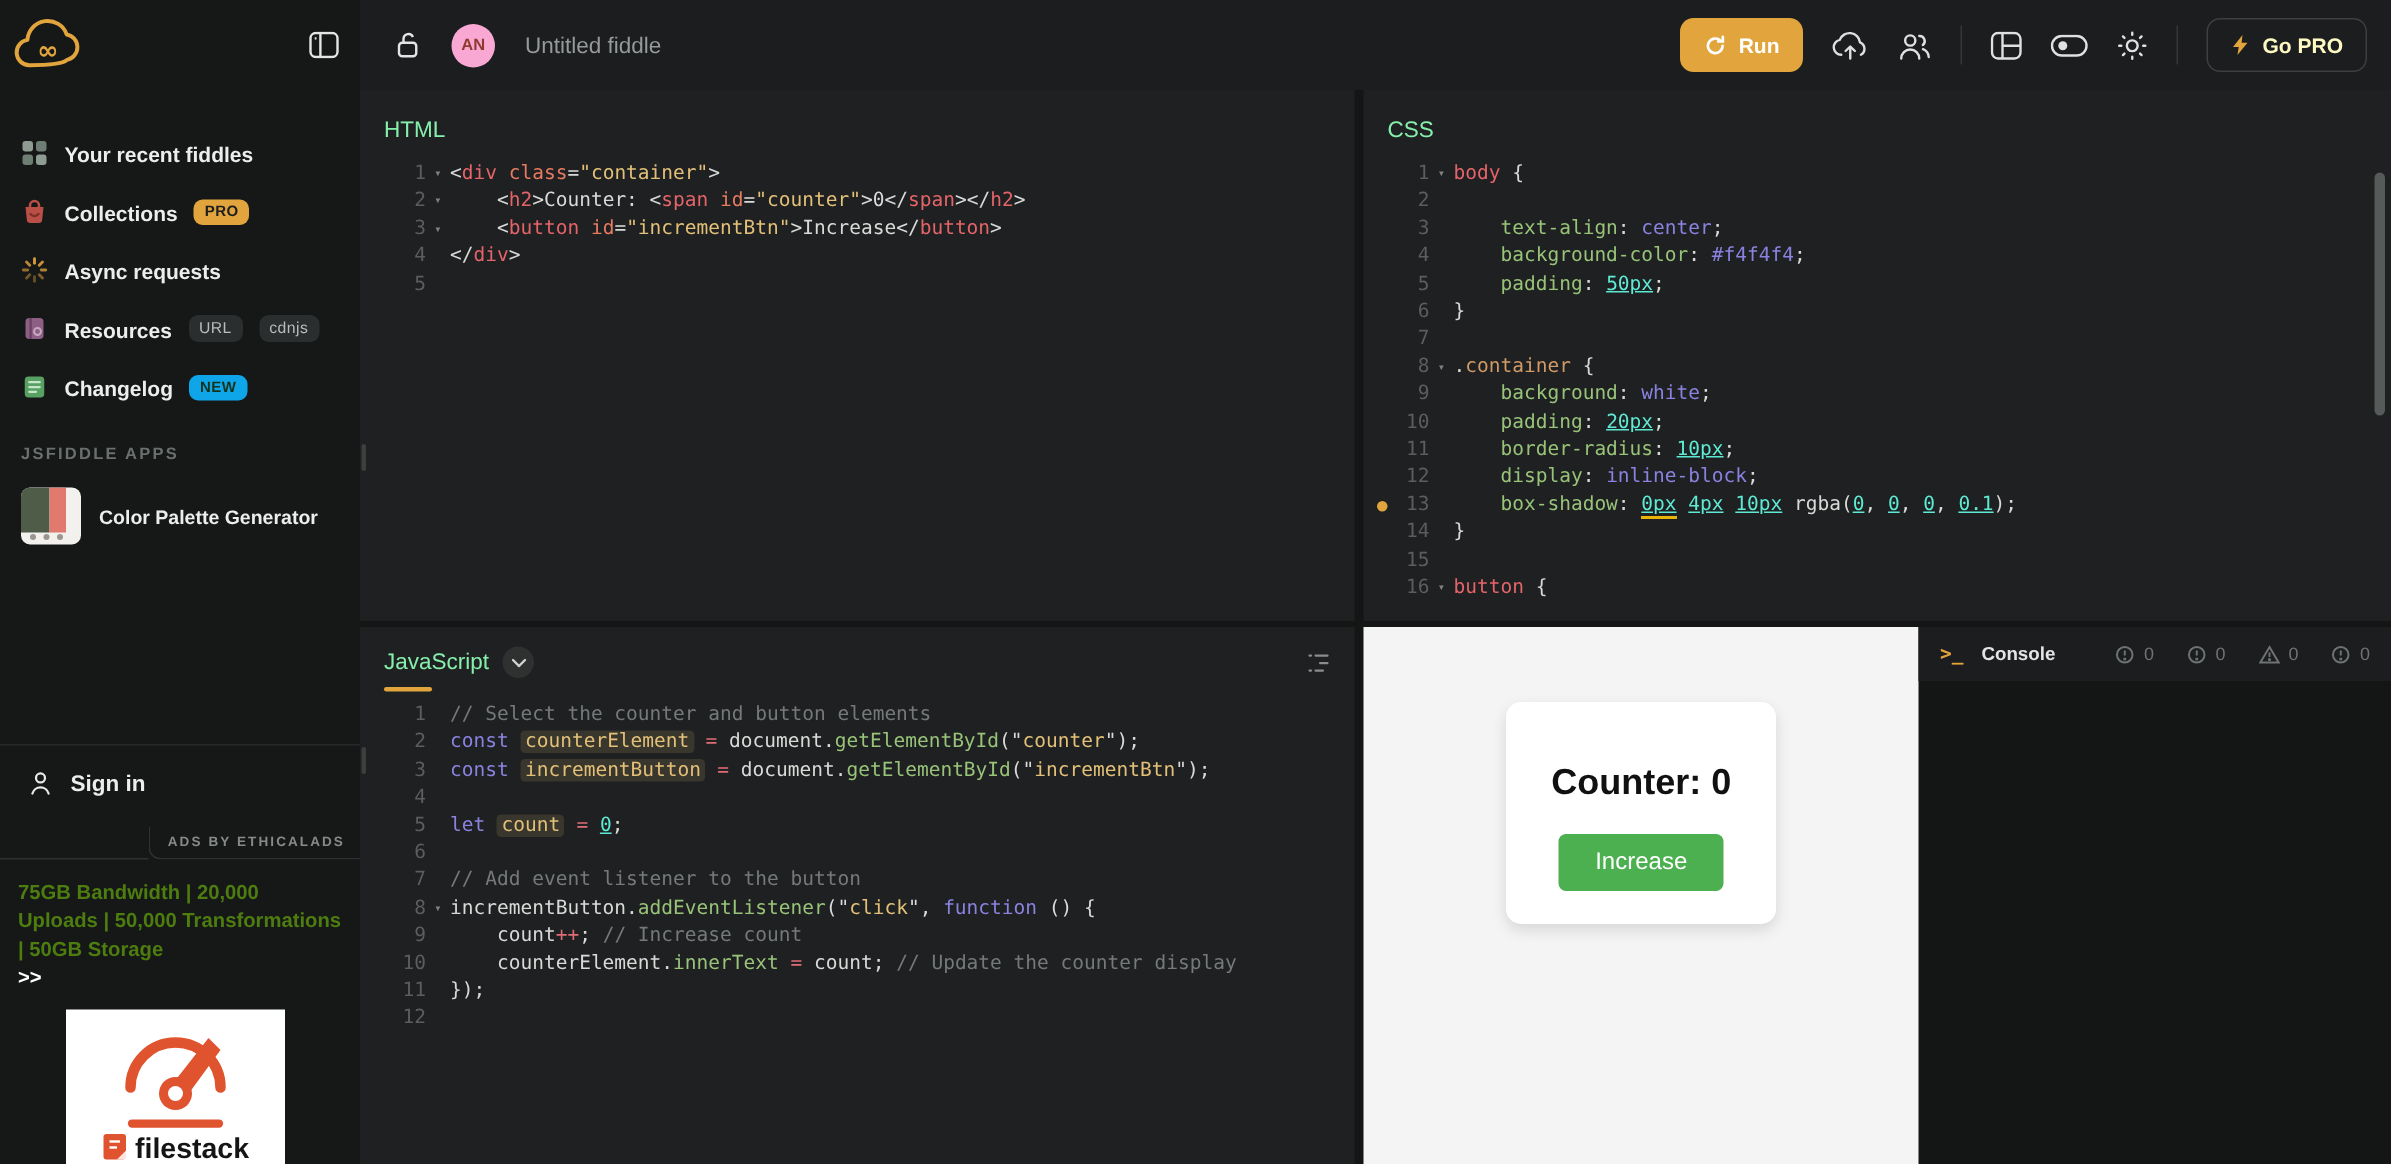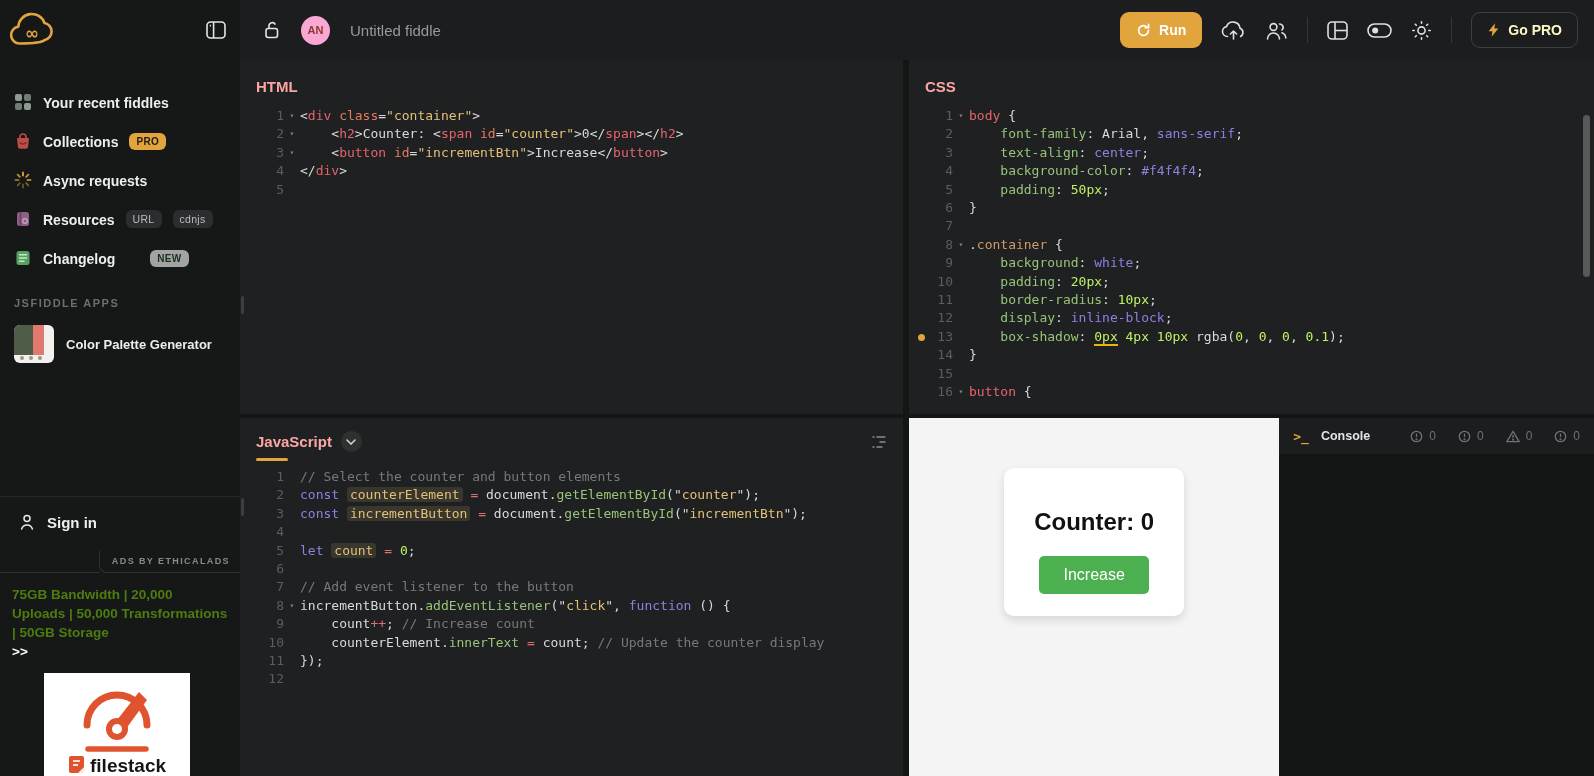--- a/index.html
+++ b/index.html
@@ -27,21 +27,21 @@
                font-family:"Liberation Sans", sans-serif; cursor:pointer; }
 
   
   .sidebar { position:absolute; left:0; top:60px; width:240px; bottom:0; background:#161818;
              display:flex; flex-direction:column; }
   .nav { padding-top:12px; }
   .nav-item { height:39px; display:flex; align-items:flex-end; gap:11px; padding:0 14px; cursor:pointer; }
   .nav-item .lbl { font-size:14px; font-weight:bold; color:#eceeed; }
   .badge { font-size:10px; font-weight:bold; border-radius:6px; padding:3px 7px; letter-spacing:.3px; }
   .badge.amber { background:#e2a43c; color:#1b1d1e; }
-  .badge.green { background:#a3a3a3; color:#15331a;margin-left:24px; }
+  .badge.green { background:#0ea5e9; color:#15331a; }
   .badge.gray  { background:#2b2e2e; color:#b9bcbb; font-weight:normal; font-size:10.5px; }
   .apps-header { margin:30px 14px 10px; font-size:11px; font-weight:bold; letter-spacing:1.5px; color:#6b6f6e; }
   .app-item { display:flex; align-items:center; gap:12px; padding:6px 14px; cursor:pointer; }
   .app-thumb { width:40px; height:38px; border-radius:6px; background:#f3f1ee; position:relative; overflow:hidden; }
   .app-thumb .c1 { position:absolute; left:0; top:0; width:48%; height:78%; background:#4e5c48; }
   .app-thumb .c2 { position:absolute; left:48%; top:0; width:26%; height:78%; background:#e2796f; }
   .app-thumb .dots { position:absolute; left:6px; bottom:3px; display:flex; gap:5px; }
   .app-thumb .dots i { width:4px; height:4px; border-radius:50%; background:#9a968f; }
   .app-item .lbl { font-size:13px; font-weight:bold; color:#eceeed; }
   .side-spacer { flex:1; }
@@ -56,21 +56,21 @@
   .ad-copy { padding:12px 12px 0 12px; font-size:13.5px; font-weight:bold; color:#4d7c0f; line-height:19px; }
   .ad-more { padding:2px 12px 0 12px; font-size:13.5px; font-weight:bold; color:#fff; }
   .ad-img { width:146px; height:103px; background:#fff; margin:14px auto 0 44px; }
 
   
   .panel { position:absolute; background:#1e2021; overflow:hidden; }
   .panel-html { left:240px; top:60px; width:663px; height:354px; }
   .panel-css  { left:909px; top:60px; right:0; height:354px; }
   .panel-js   { left:240px; top:418px; width:663px; bottom:0; }
   .panel-head { display:flex; align-items:center; gap:9px; padding:18px 16px 0 16px; }
-  .panel-title { font-size:15px; font-weight:bold; color:#fca5a5; }
+  .panel-title { font-size:15px; font-weight:normal; color:#86efac; }
   .panel-js .panel-head { padding-top:13px; }
   .lang-underline { margin:6px 0 0 16px; width:32px; height:3px; border-radius:2px; background:#e2a43c; }
   .chev-circle { width:21px; height:21px; border-radius:50%; background:#2e3130; display:flex; align-items:center; justify-content:center; cursor:pointer; }
   .head-spacer { flex:1; }
   .tidy-btn { color:#8a8d8c; cursor:pointer; display:flex; }
   .code { margin-top:12px; font-family:"DejaVu Sans Mono", monospace; font-size:13px; line-height:18.4px; }
   .panel-js .code { margin-top:7px; }
   .code-line { display:flex; white-space:pre; }
   .cm-marker { width:24px; display:flex; align-items:center; justify-content:center; flex:none; }
   .cm-marker.dot::after { content:""; width:7px; height:7px; border-radius:50%; background:#e2a43c; }
@@ -78,21 +78,21 @@
   .cm-fold { width:16px; text-align:center; color:#7f8281; font-size:8px; flex:none; }
   .cm-text { color:#d8dad8; }
   .t-p   { color:#d8dad8; }
   .t-tag { color:#e5646a; }
   .t-attr{ color:#e87a60; }
   .t-str { color:#e3c078; }
   .t-sel { color:#e5646a; }
   .t-cls { color:#d19a66; }
   .t-prop{ color:#98c379; }
   .t-kw  { color:#8b82e0; }
-  .t-num { color:#bef264; }
+  .t-num { color:#5eead4;text-decoration:underline; }
   .t-op  { color:#e06c75; }
   .t-cmt { color:#757a78; }
   .t-fn  { color:#98c379; }
   .t-def { color:#e3c078; background:rgba(227,192,120,.14); border-radius:3px; padding:0 3px; }
   .t-u   { border-bottom:2px solid #eab308; }
   .css-scrollbar { position:absolute; right:4px; top:55px; width:7px; height:162px; border-radius:4px; background:#565a59; }
   .drag-handle { position:absolute; width:3px; height:18px; border-radius:2px; background:#3c3f3f; }
 
   
   .result-col { position:absolute; left:909px; top:418px; right:0; bottom:0; display:flex; flex-direction:row; }
@@ -325,21 +325,21 @@
         <div class="code-line"><span class="cm-marker"></span><span class="cm-ln">5</span><span class="cm-fold"></span><span class="cm-text"></span></div>
       </div>
   </div>
 
   <div class="panel panel-css">
     <div class="panel-head">
       <span class="panel-title">CSS</span>
     </div>
     <div class="code">
         <div class="code-line"><span class="cm-marker"></span><span class="cm-ln">1</span><span class="cm-fold">▾</span><span class="cm-text"><span class="t-sel">body</span><span class="t-p"> {</span></span></div>
-        <div class="code-line"><span class="cm-marker"></span><span class="cm-ln">2</span><span class="cm-fold"></span><span class="cm-text"><span class="t-prop">    font-family</span><span class="t-p">: </span><span class="t-p">Arial</span><span class="t-p">, </span><span class="t-kw">sans-serif</span><span class="t-p">;</span></span></div>
+        <div class="code-line"><span class="cm-marker"></span><span class="cm-ln">2</span><span class="cm-fold"></span></div>
         <div class="code-line"><span class="cm-marker"></span><span class="cm-ln">3</span><span class="cm-fold"></span><span class="cm-text"><span class="t-prop">    text-align</span><span class="t-p">: </span><span class="t-kw">center</span><span class="t-p">;</span></span></div>
         <div class="code-line"><span class="cm-marker"></span><span class="cm-ln">4</span><span class="cm-fold"></span><span class="cm-text"><span class="t-prop">    background-color</span><span class="t-p">: </span><span class="t-kw">#f4f4f4</span><span class="t-p">;</span></span></div>
         <div class="code-line"><span class="cm-marker"></span><span class="cm-ln">5</span><span class="cm-fold"></span><span class="cm-text"><span class="t-prop">    padding</span><span class="t-p">: </span><span class="t-num">50px</span><span class="t-p">;</span></span></div>
         <div class="code-line"><span class="cm-marker"></span><span class="cm-ln">6</span><span class="cm-fold"></span><span class="cm-text"><span class="t-p">}</span></span></div>
         <div class="code-line"><span class="cm-marker"></span><span class="cm-ln">7</span><span class="cm-fold"></span><span class="cm-text"></span></div>
         <div class="code-line"><span class="cm-marker"></span><span class="cm-ln">8</span><span class="cm-fold">▾</span><span class="cm-text"><span class="t-p">.</span><span class="t-cls">container</span><span class="t-p"> {</span></span></div>
         <div class="code-line"><span class="cm-marker"></span><span class="cm-ln">9</span><span class="cm-fold"></span><span class="cm-text"><span class="t-prop">    background</span><span class="t-p">: </span><span class="t-kw">white</span><span class="t-p">;</span></span></div>
         <div class="code-line"><span class="cm-marker"></span><span class="cm-ln">10</span><span class="cm-fold"></span><span class="cm-text"><span class="t-prop">    padding</span><span class="t-p">: </span><span class="t-num">20px</span><span class="t-p">;</span></span></div>
         <div class="code-line"><span class="cm-marker"></span><span class="cm-ln">11</span><span class="cm-fold"></span><span class="cm-text"><span class="t-prop">    border-radius</span><span class="t-p">: </span><span class="t-num">10px</span><span class="t-p">;</span></span></div>
         <div class="code-line"><span class="cm-marker"></span><span class="cm-ln">12</span><span class="cm-fold"></span><span class="cm-text"><span class="t-prop">    display</span><span class="t-p">: </span><span class="t-kw">inline-block</span><span class="t-p">;</span></span></div>

